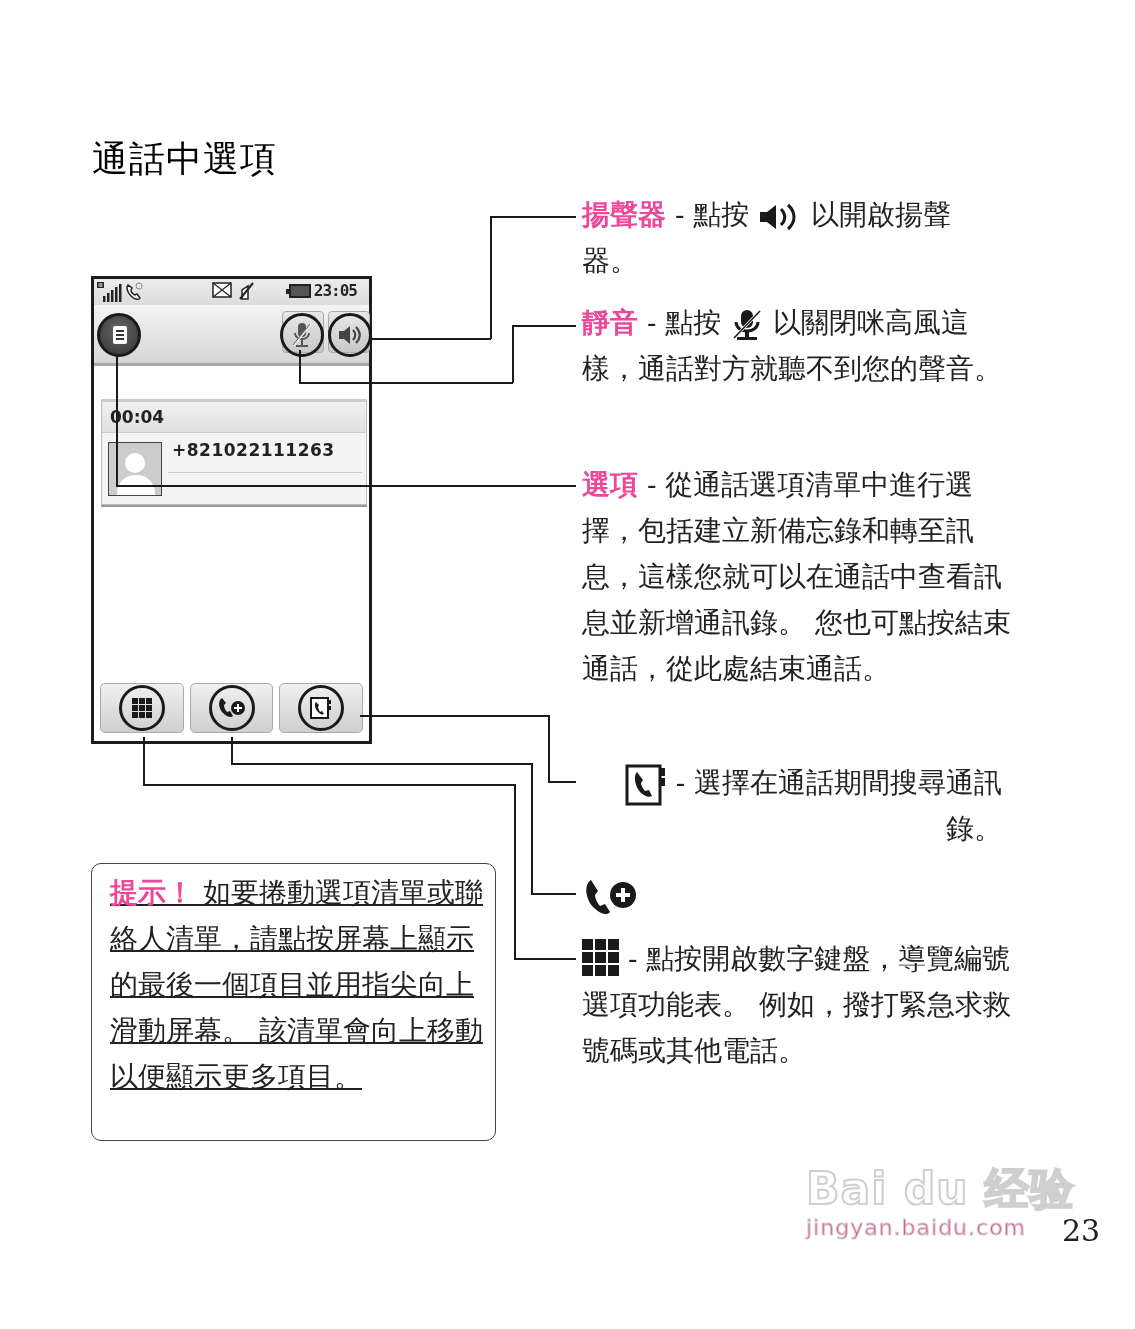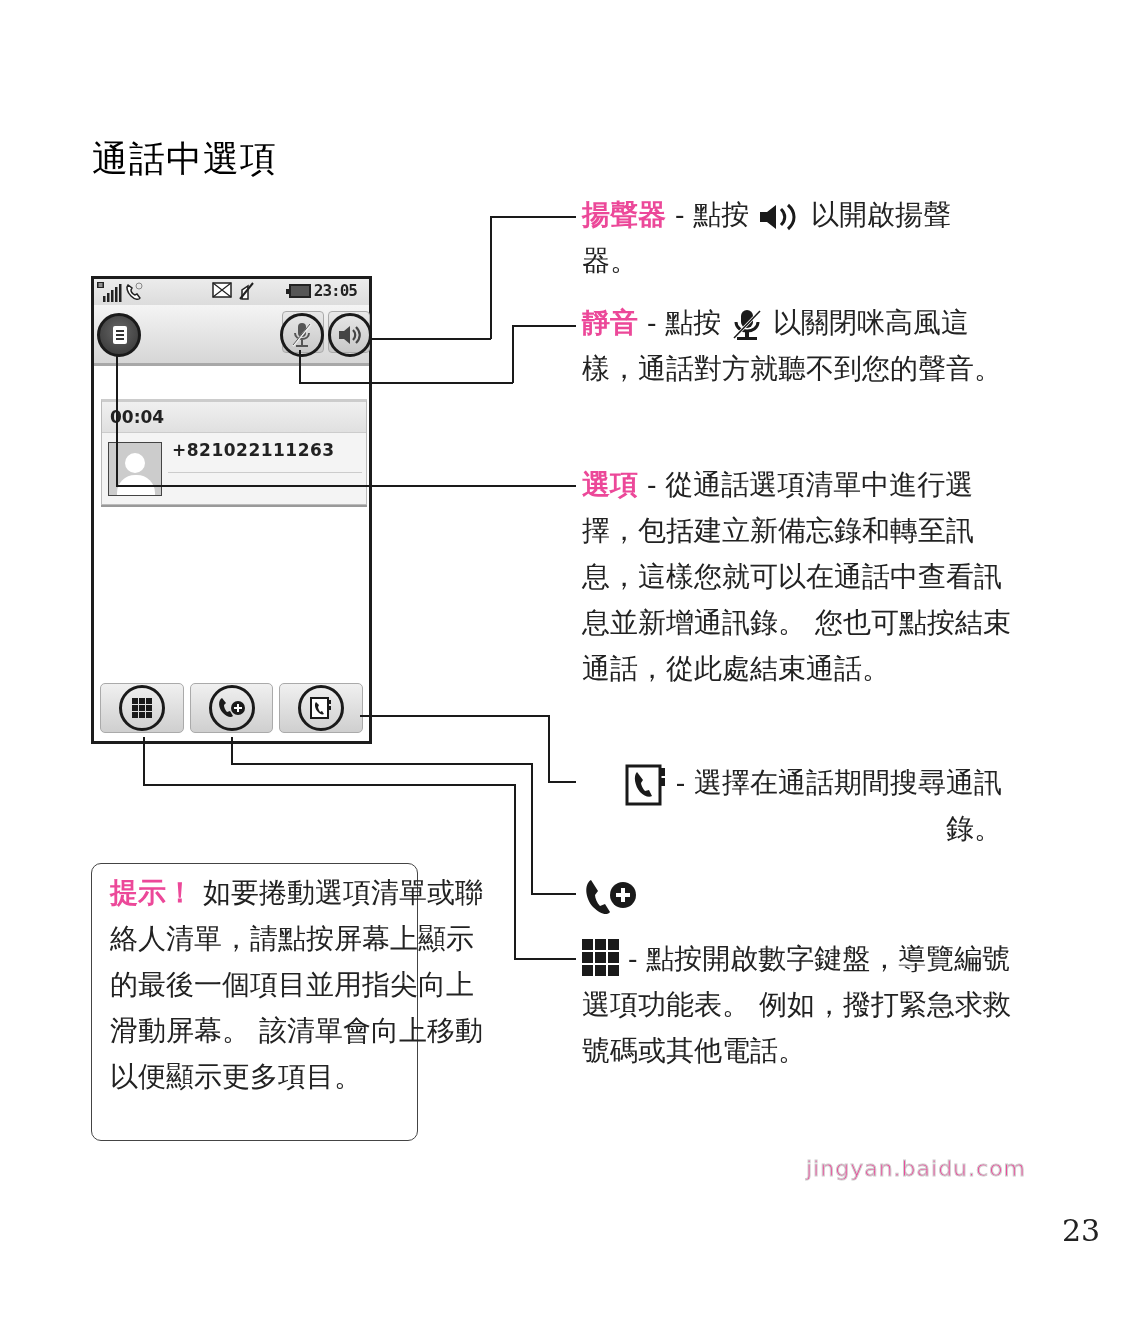--- a/index.html
+++ b/index.html
@@ -40,21 +40,21 @@
 
   .grid9 { display:grid; grid-template-columns:repeat(3,6px); grid-template-rows:repeat(3,6px); gap:1px; }
   .grid9 span { background:#1a1a1a; }
 
   
   .desc { font-size:28px; line-height:46px; color:#222; font-family:"DejaVu Serif","Liberation Serif",serif; }
   .desc b { font-family:"DejaVu Sans","Liberation Sans",sans-serif; font-weight:bold; color:#ec4899; }
   .inline-icon { display:inline-block; vertical-align:middle; }
 
   .line { position:absolute; background:#1a1a1a; }
-  .tip { left:91px; top:863px; width:327px; height:278px; border:1.5px solid #444; border-radius:10px; box-sizing:border-box; padding:6px 0 0 18px; }
+  .tip { left:91px; top:863px; width:405px; height:278px; border:1.5px solid #444; border-radius:10px; box-sizing:border-box; padding:6px 0 0 18px;text-decoration:underline; }
   .tip .desc { line-height:46px; font-size:28px; }
 
   .page-num { left:1062px; top:1213px; font-size:30px; color:#222; font-family:"DejaVu Serif","Liberation Serif",serif; }
   .watermark { left:806px; top:1160px; color:#cfcfcf; font-family:"DejaVu Sans","Liberation Sans",sans-serif; }
   .wm-logo { font-size:44px; font-weight:bold; letter-spacing:1px; color:#fff; -webkit-text-stroke:2px #cfcfcf; }
   .wm-url { font-size:22px; color:#ec4899; -webkit-text-stroke:1px #cfcfcf; letter-spacing:1px; margin-top:-4px; }
 </style>
 </head>
 <body>
 
@@ -249,15 +249,16 @@
   </span><span> - 點按開啟數字鍵盤，導覽編號選項功能表。 例如，撥打緊急求救號碼或其他電話。</span>
 </div>
 
 <div class="abs tip">
   <div class="desc" style="width:380px;">
     <b>提示！</b><span> 如要捲動選項清單或聯絡人清單，請點按屏幕上顯示的最後一個項目並用指尖向上滑動屏幕。 該清單會向上移動以便顯示更多項目。</span>
   </div>
 </div>
 
 <div class="abs watermark">
+  <div class="wm-logo">Bai du 经验</div>
   <div class="wm-url">jingyan.baidu.com</div>
 </div>
 <div class="abs page-num">23</div>
 
 </body></html>

